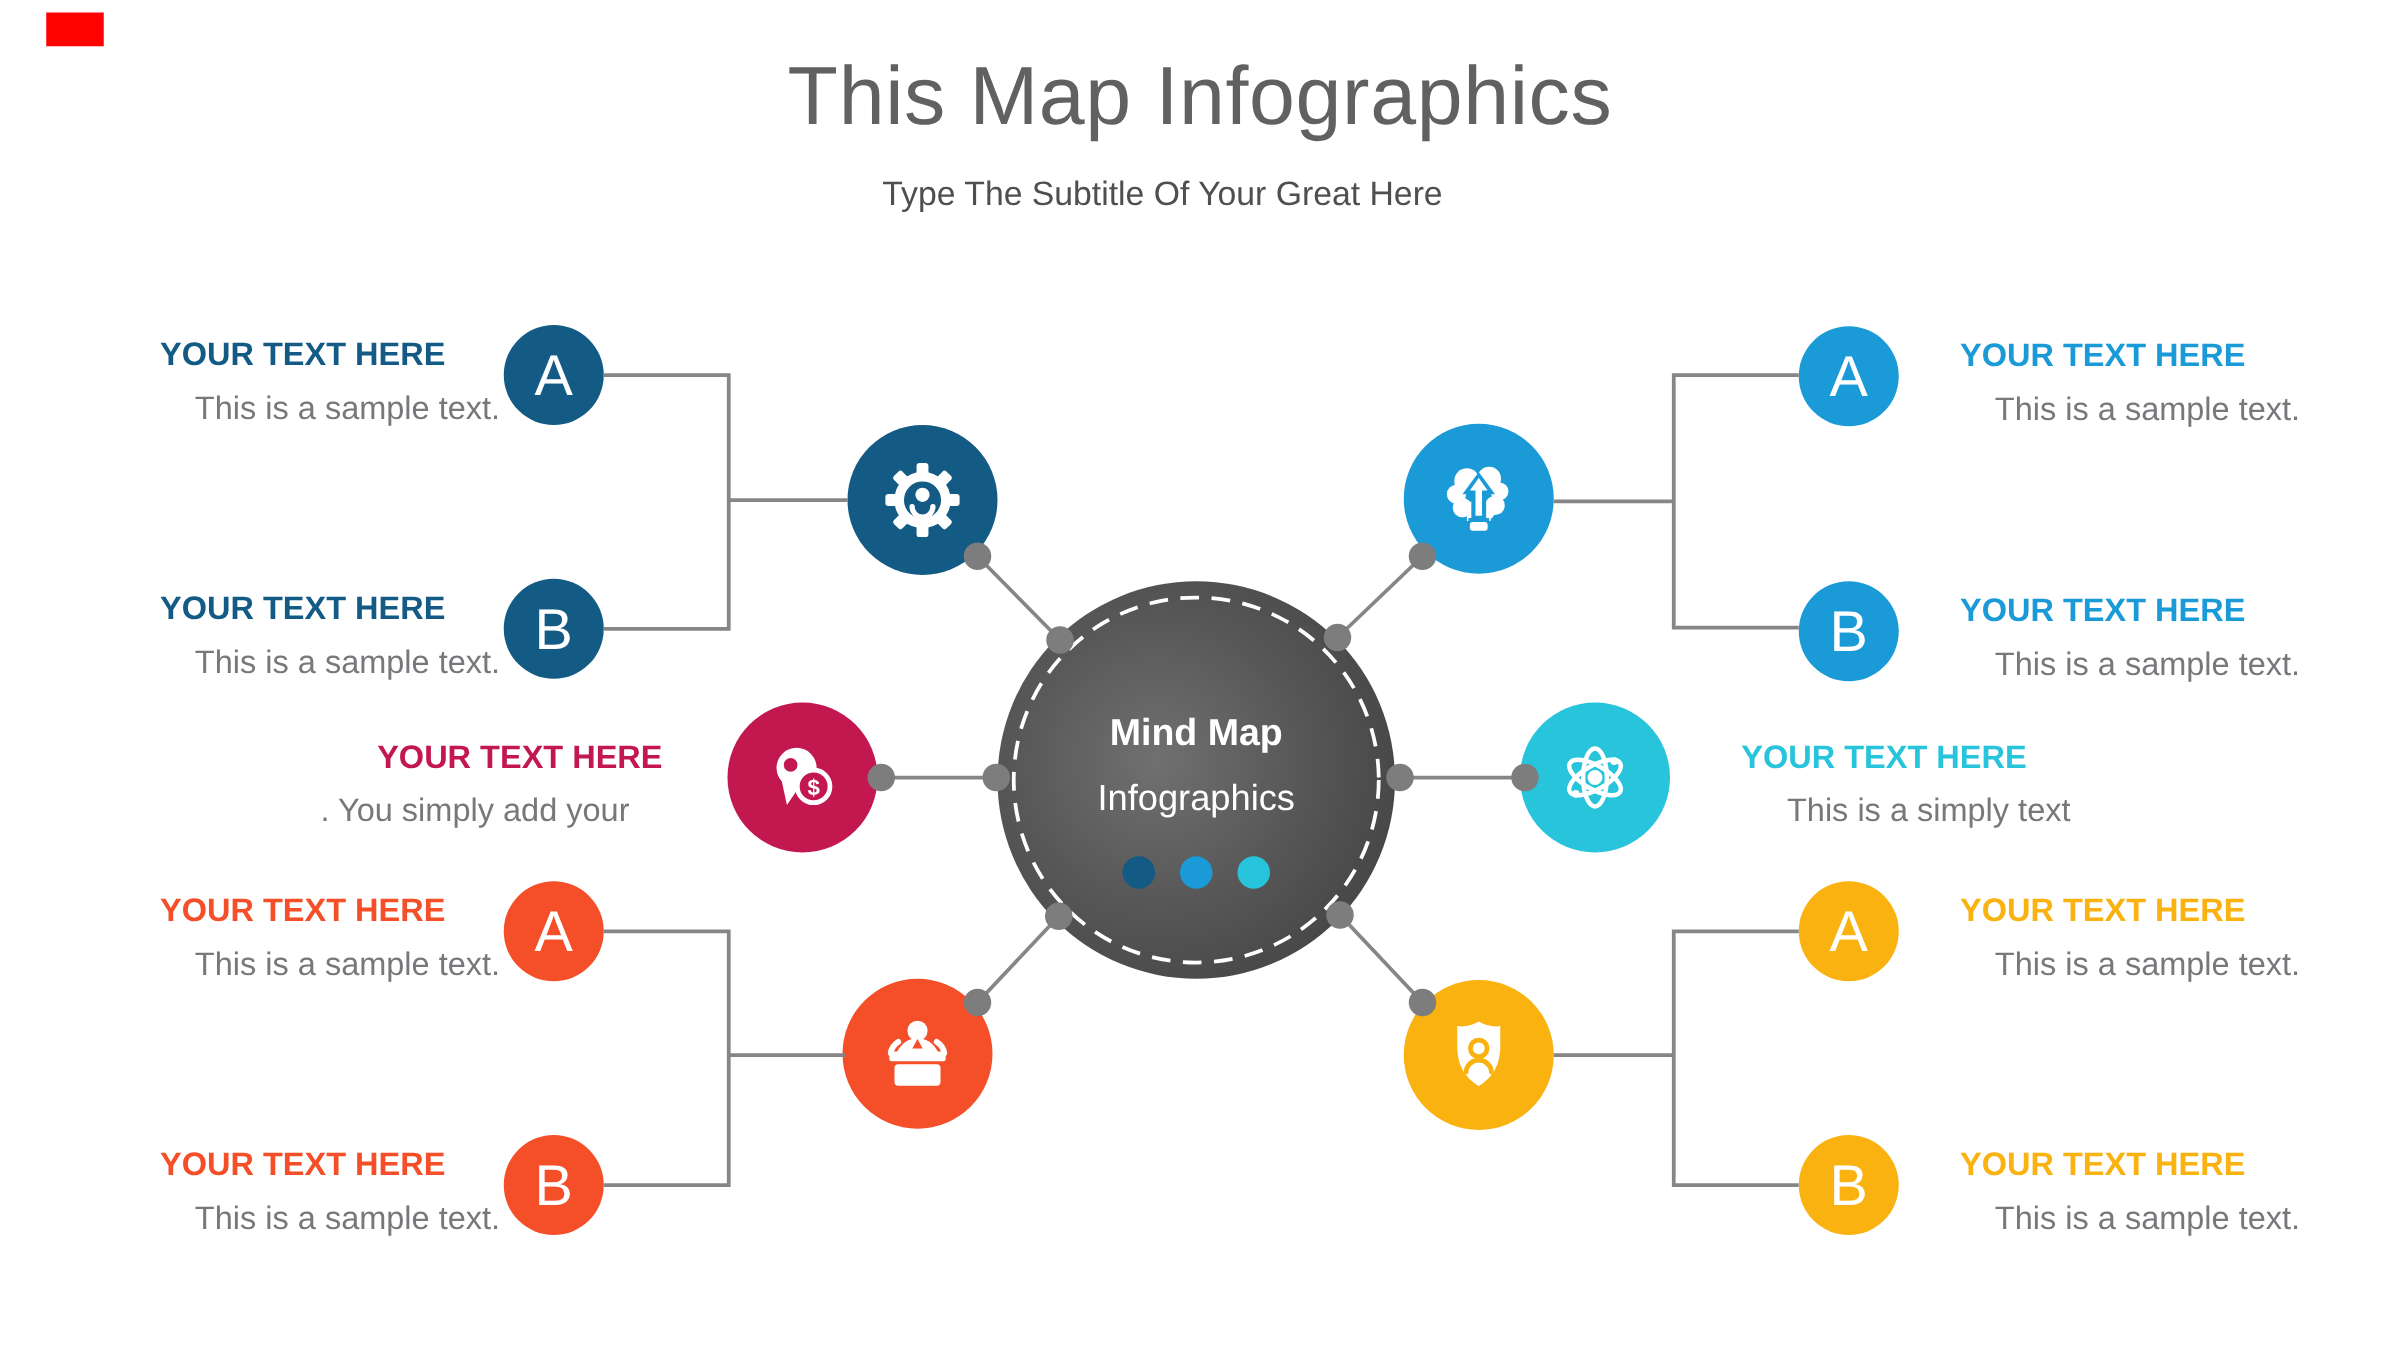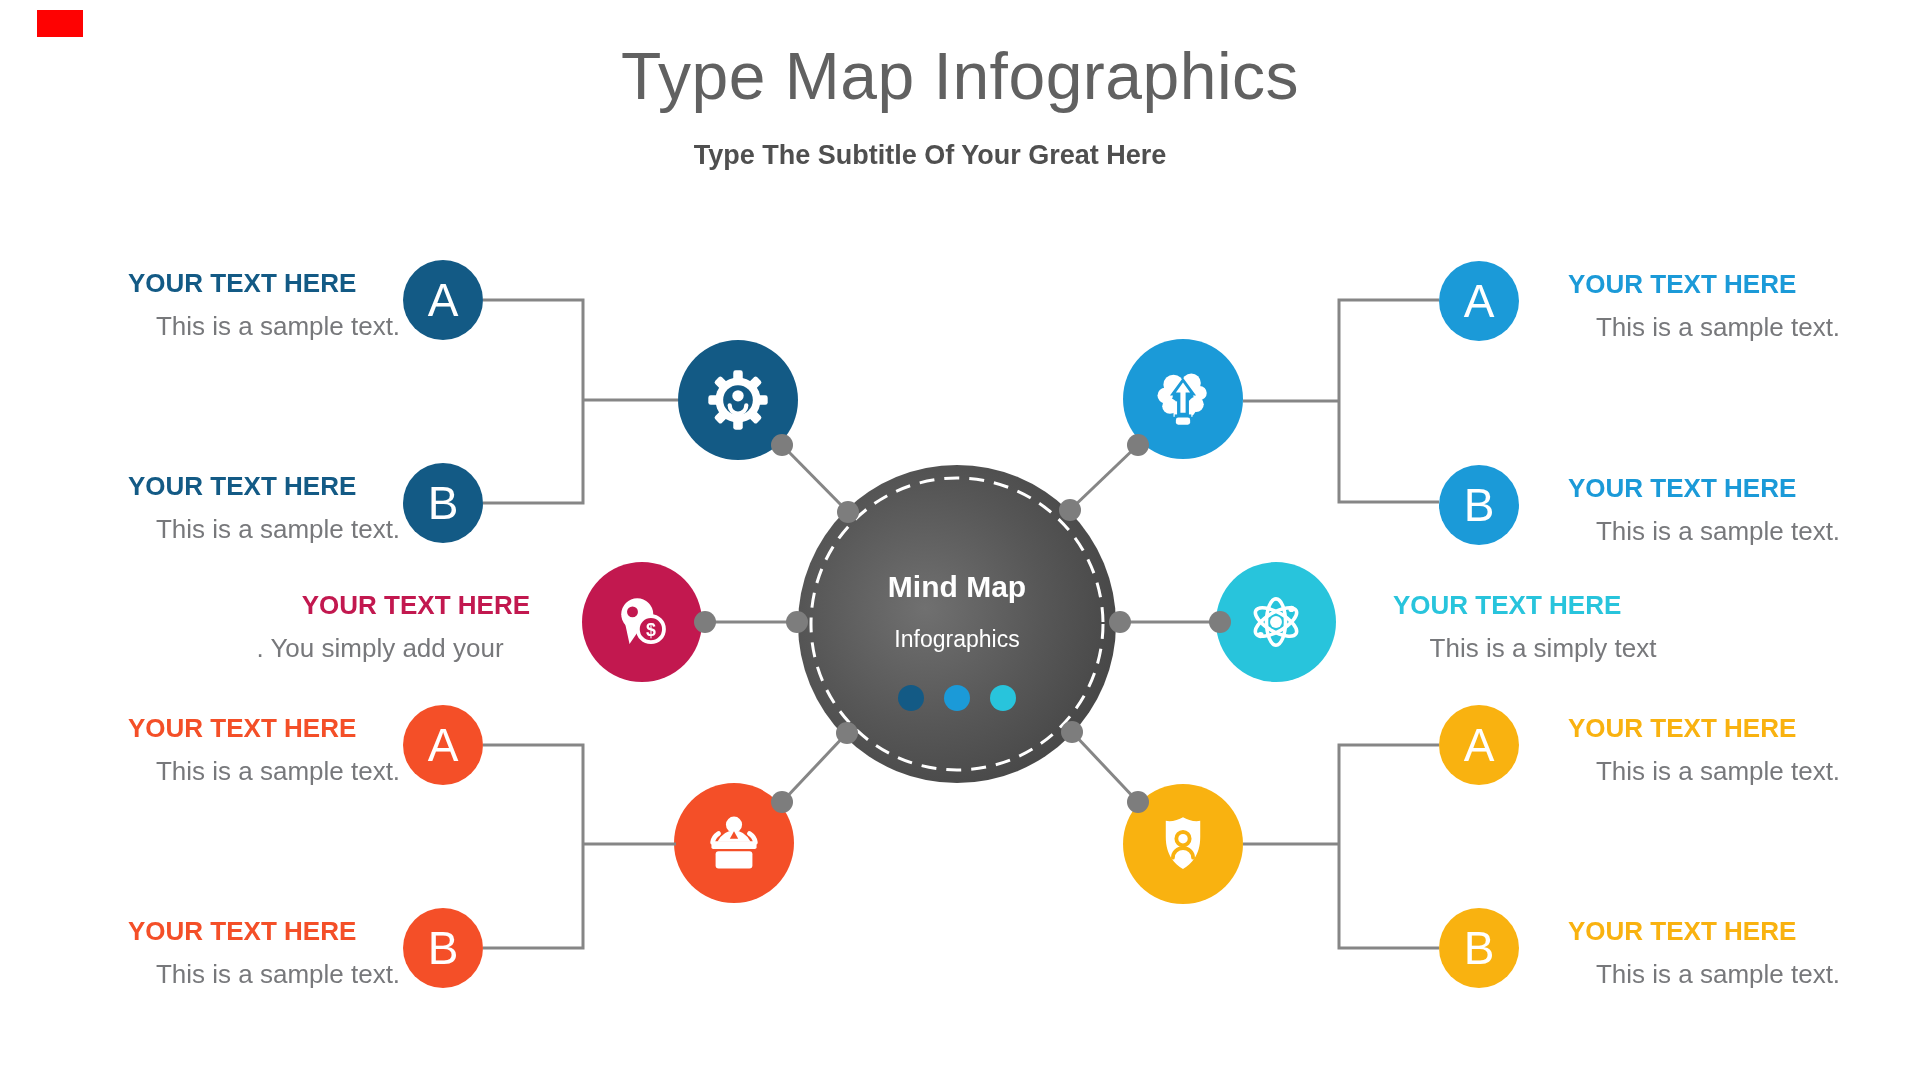--- a/index.html
+++ b/index.html
@@ -4,32 +4,32 @@
 <style>
   html,body{margin:0;padding:0;background:#fff;}
   .canvas{position:relative;width:1920px;height:1080px;background:#ffffff;overflow:hidden;
           font-family:"Liberation Sans",sans-serif;}
 
   
   .red-marker{position:absolute;left:37px;top:10px;width:46px;height:27px;}
   .title{position:absolute;left:0;top:38px;width:1920px;text-align:center;
          font-size:66px;font-weight:400;color:#616161;letter-spacing:0.5px;}
   .subtitle{position:absolute;left:0;top:140px;width:1860px;text-align:center;
-            font-size:27px;font-weight:700;color:#4f4f4f;}
+            font-size:27px;font-weight:400;color:#4f4f4f;}
 
   
   svg.overlay{position:absolute;left:0;top:0;z-index:6;pointer-events:none;}
 
   
   .center-circle{position:absolute;left:798px;top:465px;width:318px;height:318px;border-radius:50%;
     background:radial-gradient(circle at 40% 45%, #707070 0%, #575757 45%, #3b3b3b 100%);
     z-index:4;display:flex;flex-direction:column;align-items:center;box-sizing:border-box;padding-top:92px;}
   .center-ring{position:absolute;left:0;top:0;}
   .center-title{font-size:30px;font-weight:700;color:#ffffff;line-height:36px;z-index:2;margin-top:12px;}
-  .center-sub{font-size:23px;font-weight:400;color:#ffffff;line-height:40px;margin-top:14px;z-index:2;}
+  .center-sub{font-size:29px;font-weight:400;color:#ffffff;line-height:40px;margin-top:14px;z-index:2;}
   .center-dots{display:flex;gap:20px;margin-top:26px;z-index:2;}
   .center-dots span{width:26px;height:26px;border-radius:50%;display:block;}
 
   
   .branch{position:absolute;width:120px;height:120px;border-radius:50%;z-index:5;
           display:flex;align-items:center;justify-content:center;}
   .branch svg{width:76px;height:76px;}
 
   
   .node{position:absolute;width:80px;height:80px;border-radius:50%;z-index:5;
@@ -42,21 +42,21 @@
   .tgroup .g-text{font-size:26px;font-weight:400;line-height:34px;color:#77787b;margin-top:9px;white-space:nowrap;text-align:center;}
   .align-right{text-align:right;}
 </style>
 </head>
 <body>
 
 <div class="canvas">
 
   <div class="red-marker" style="background-color: rgb(254, 2, 2);"></div>
 
-  <div class="title">Type Map Infographics</div>
+  <div class="title">This Map Infographics</div>
   <div class="subtitle">Type The Subtitle Of Your Great Here</div>
 
   <div class="center-circle">
     <svg class="center-ring" width="318" height="318">
       <circle cx="159" cy="159" r="146" fill="none" stroke="#ffffff" stroke-width="3" stroke-dasharray="15 10"></circle>
     </svg>
     <div class="center-title">Mind Map</div>
     <div class="center-sub">Infographics</div>
     <div class="center-dots">
       <span style="background-color: rgb(19, 90, 133);"></span>

